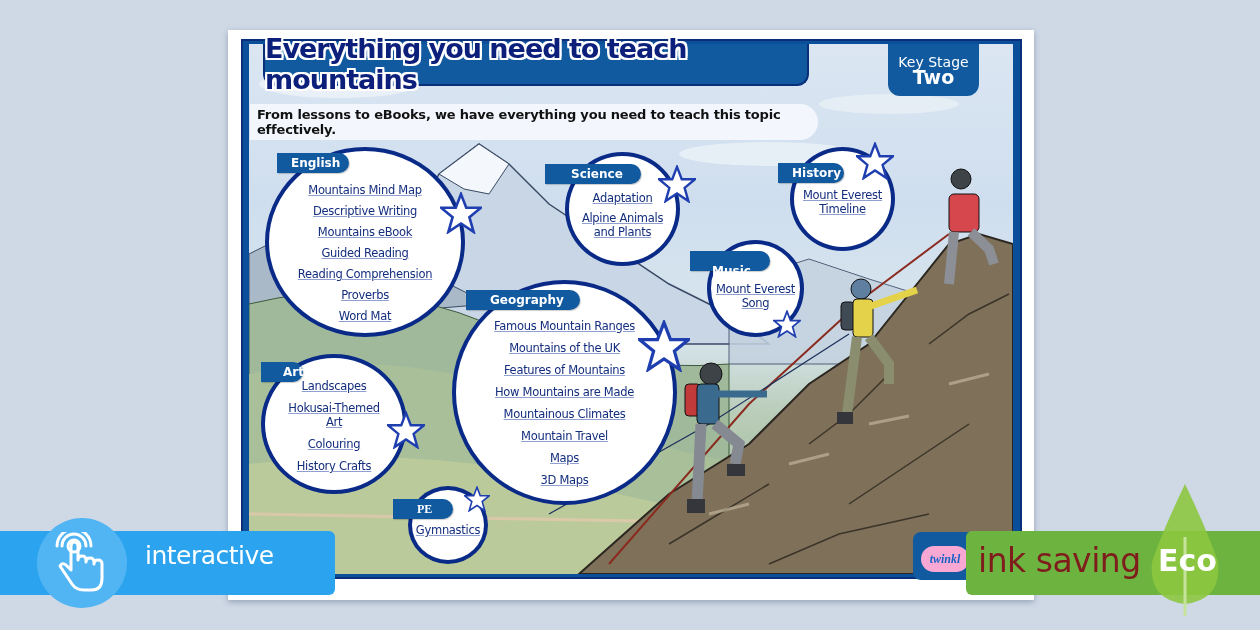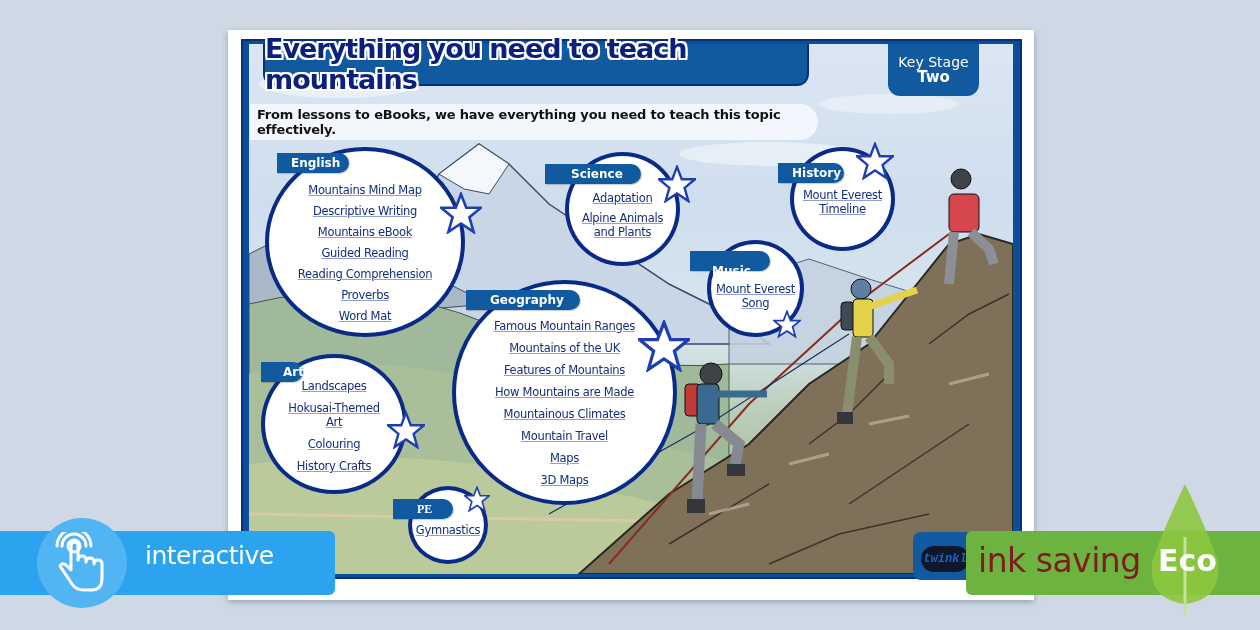--- a/index.html
+++ b/index.html
@@ -43,21 +43,21 @@
       0 -2px 0 #fff, 0 2px 0 #fff, -2px 0 0 #fff, 2px 0 0 #fff;
   }
   .ks-tab {
     position: absolute; left: 888px; top: 44px; width: 91px; height: 52px;
     background: #115aa0;
     border-radius: 0 0 12px 12px;
     color: #fff; text-align: center;
     font-family: "DejaVu Sans", sans-serif;
   }
   .ks-line1 { display: block; font-size: 14px; margin-top: 11px; line-height: 14px; }
-  .ks-line2 { display: block; font-size: 15px; font-weight: bold; line-height: 16px; }
+  .ks-line2 { display: block; font-size: 19px; font-weight: bold; line-height: 16px; }
 
   .subtitle {
     position: absolute; left: 250px; top: 104px; width: 568px; height: 36px;
     background: rgba(244,248,253,0.95);
     border-radius: 0 18px 18px 0;
     font-family: "DejaVu Sans", sans-serif;
     font-weight: bold; font-size: 13px; color: #111;
     display: flex; align-items: center; padding-left: 7px; letter-spacing: -0.2px;
   }
 
@@ -95,24 +95,24 @@
     position: absolute; left: 145px; top: 541px; font-size: 25px; color: #fff;
     font-family: "DejaVu Sans", sans-serif; letter-spacing: -0.5px;
   }
 
   .twinkl-tab {
     position: absolute; left: 913px; top: 532px; width: 70px; height: 48px;
     background: #115aa0; border-radius: 8px 0 0 8px;
   }
   .twinkl-logo {
     position: absolute; left: 921px; top: 546px; width: 48px; height: 26px;
-    background: #0f172a; border-radius: 13px;
+    background: #f9a8d4; border-radius: 13px;
     color: #1a63c5; font-weight: bold; font-style: italic; font-size: 12px;
     display: flex; align-items: center; justify-content: center;
-    font-family: Liberation Mono, monospace;
+    font-family: Liberation Serif, serif;
   }
   .eco-bar {
     position: absolute; left: 966px; top: 531px; width: 294px; height: 64px;
     background: #6db33f; border-radius: 6px 0 0 6px;
   }
   .eco-label {
     position: absolute; left: 978px; top: 541px; font-size: 33px; color: #7f1d1d;
     font-family: "DejaVu Sans", sans-serif; letter-spacing: -0.5px;
   }
   .eco-leaf { position: absolute; left: 1148px; top: 482px; }

